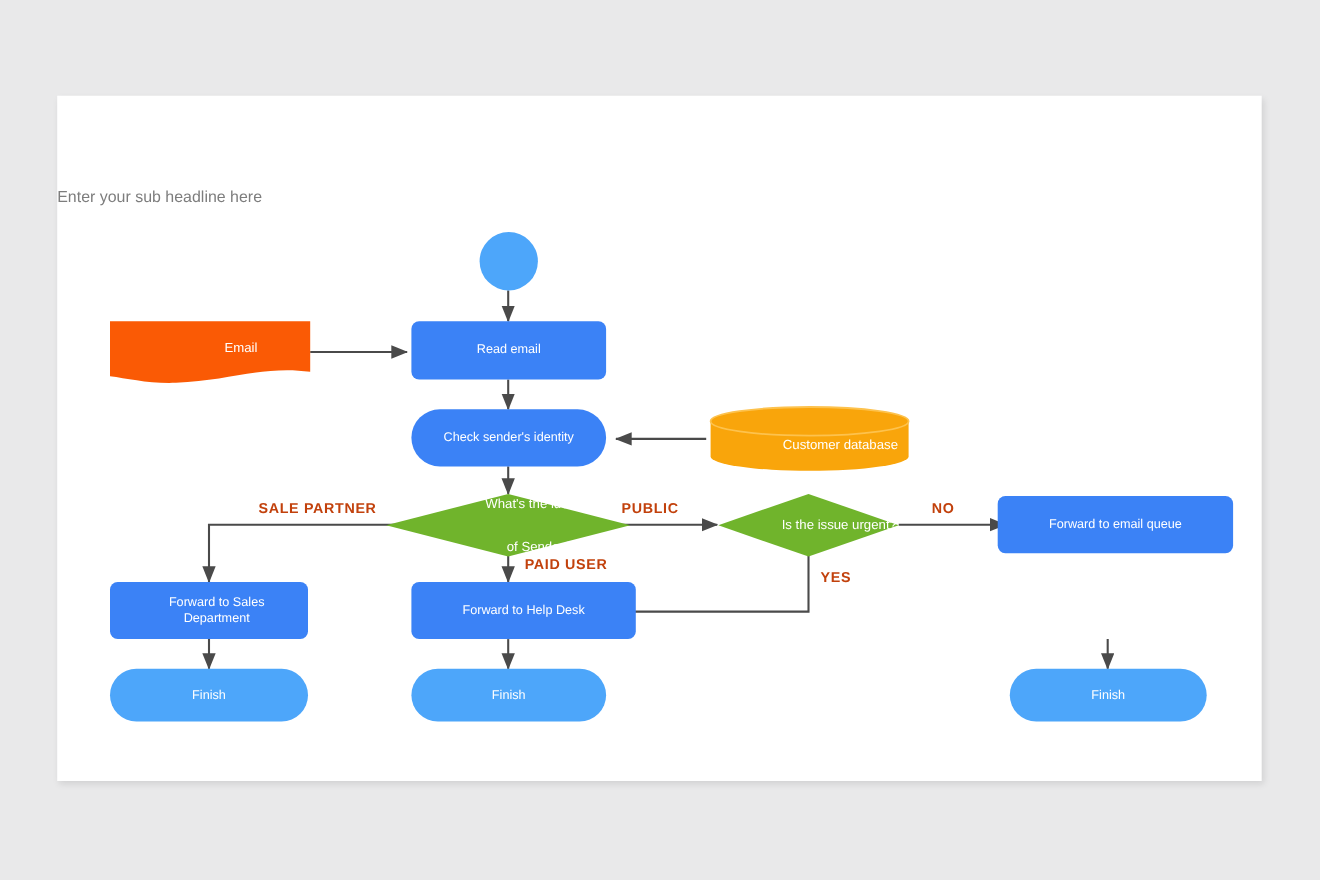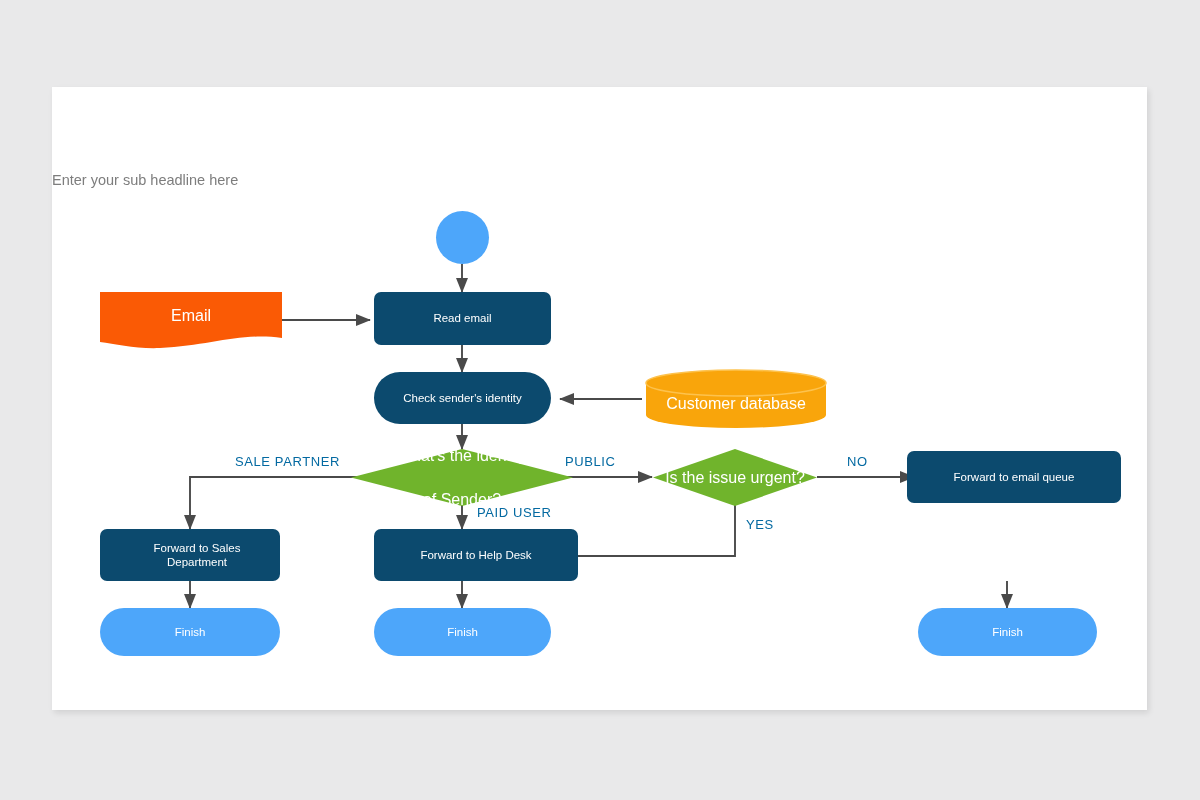--- a/index.html
+++ b/index.html
@@ -59,58 +59,59 @@
     display: flex;
     align-items: center;
     justify-content: center;
     text-align: center;
     color: #ffffff;
     font-size: 11.5px;
     line-height: 1.25;
     z-index: 3;
   }
   .node-rect-blue {
-    background: #0c4a6e;
+    background: #3b82f6;
     border-radius: 7px;
   }
   .node-pill-lightblue {
     background: #4da6fa;
     border-radius: 26px;
   }
   .start-circle {
     position: absolute;
     background: #4da6fa;
     border-radius: 50%;
     z-index: 3;
   }
   .edge-label {
     position: absolute;
-    color: #0369a1;
+    color: #c2410c;
     font-size: 13px;
-    font-weight: 400;
+    font-weight: 700;
     letter-spacing: 0.6px;
     white-space: nowrap;
     z-index: 4;
   }
   .shape-svg {
     position: absolute;
     z-index: 2;
     overflow: visible;
   }
   .shape-text {
     position: absolute;
     display: flex;
     align-items: center;
     justify-content: center;
     text-align: center;
     color: #ffffff;
-    font-size: 16px;
+    font-size: 12px;
     line-height: 1.25;
     z-index: 4;
     pointer-events: none;
+    padding-left: 28px;
   }
   #connectors {
     position: absolute;
     left: 0;
     top: 0;
     width: 1095px;
     height: 623px;
     z-index: 1;
   }
 </style>

